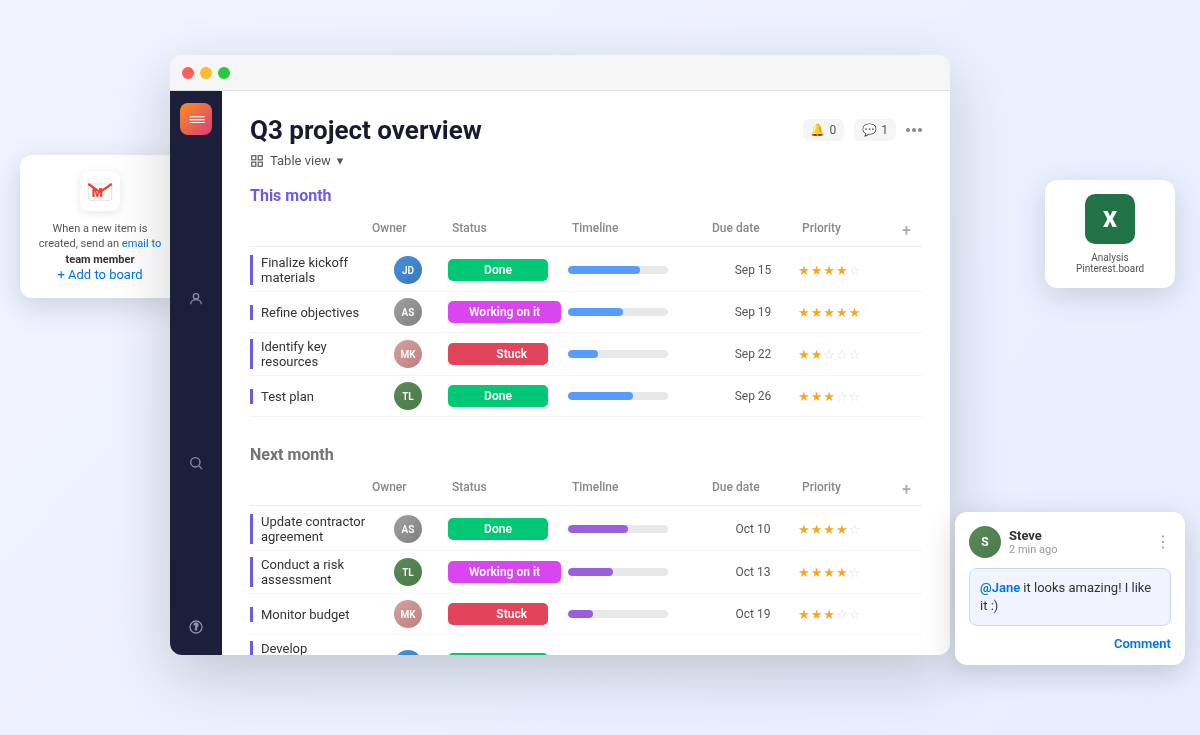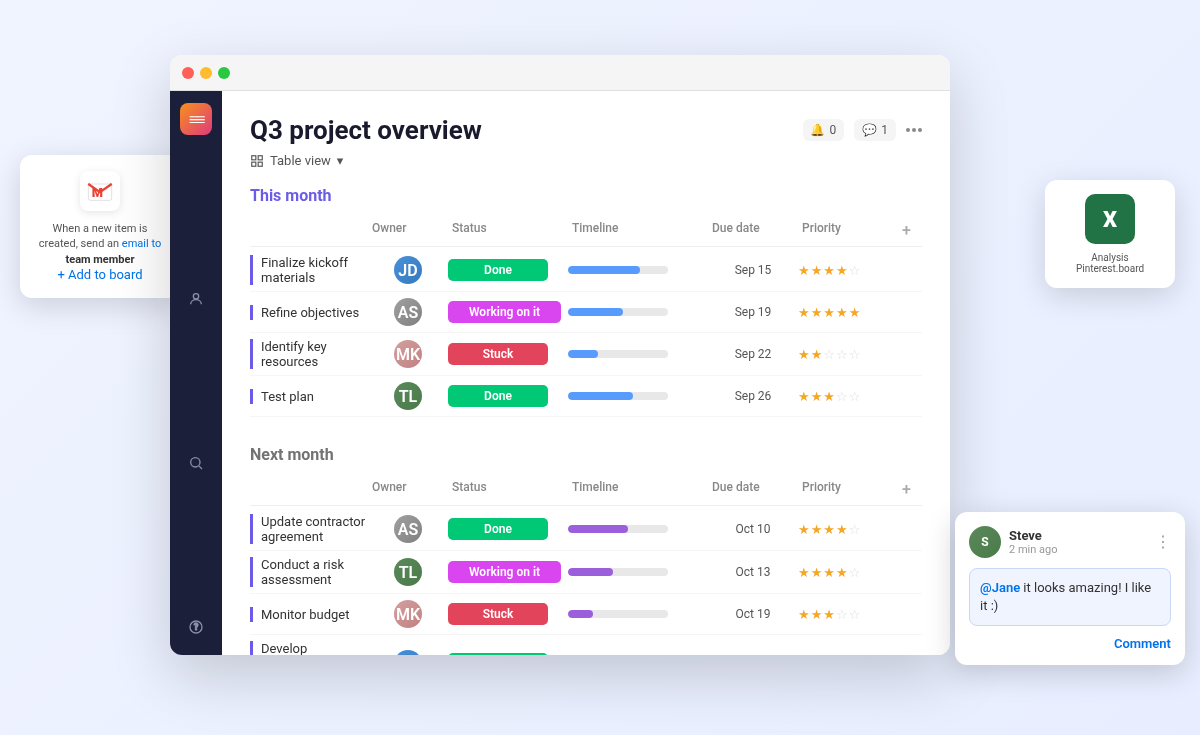--- a/index.html
+++ b/index.html
@@ -195,21 +195,21 @@
       justify-content: center;
     }
 
     .avatar {
       width: 28px;
       height: 28px;
       border-radius: 50%;
       display: flex;
       align-items: center;
       justify-content: center;
-      font-size: 16px;
+      font-size: 10px;
       font-weight: 600;
       color: white;
     }
 
     .av1 { background: linear-gradient(135deg, #4a90d9, #357abd); }
     .av2 { background: linear-gradient(135deg, #a0a0a0, #808080); }
     .av3 { background: linear-gradient(135deg, #d4a0a0, #c08080); }
     .av4 { background: linear-gradient(135deg, #5a8a5a, #4a7a4a); }
 
     .status-badge {
@@ -218,21 +218,21 @@
       border-radius: 5px;
       font-size: 12px;
       font-weight: 600;
       color: white;
       text-align: center;
       min-width: 100px;
     }
 
     .status-done { background: #00c875; }
     .status-working { background: #d946ef; }
-    .status-stuck { background: #e2445c; }
+    .status-stuck { background: #e2445c; text-align: right; }
 
     .timeline-cell {
       display: flex;
       align-items: center;
     }
 
     .timeline-bar-bg {
       width: 100px;
       height: 8px;
       background: #e8e8e8;

